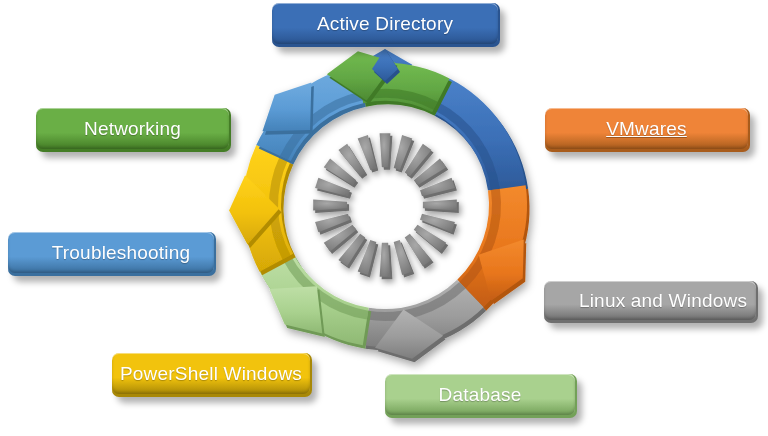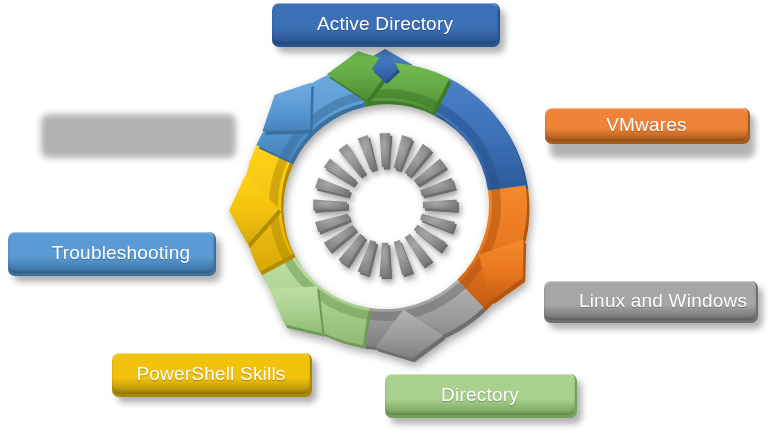--- a/index.html
+++ b/index.html
@@ -47,21 +47,21 @@
     position:absolute;
     border-radius:8px;
     background:rgba(0,0,0,.30);
     filter:blur(3px);
     z-index:0;
   }
 
   
   #chip-active-directory{left:272px;top:3px;width:228px;height:44px;}
   #chip-networking      {left:36px; top:108px;width:195px;height:44px;}
-  #chip-vmwares         {left:545px;top:108px;width:205px;height:36px;}
+  #chip-vmwares         {left:545px;top:108px;width:205px;height:44px;text-decoration:underline;}
   #chip-troubleshooting {left:8px;  top:232px;width:208px;height:44px;}
   #chip-linux-windows   {left:544px;top:281px;width:214px;height:42px;padding-left:40px;}
   #chip-powershell      {left:112px;top:353px;width:200px;height:44px;}
   #chip-database        {left:385px;top:374px;width:192px;height:44px;}
 
   .sh-ad {left:277px;top:9px; width:228px;height:44px;}
   .sh-nw {left:41px; top:114px;width:195px;height:44px;}
   .sh-vm {left:550px;top:114px;width:205px;height:44px;}
   .sh-tr {left:13px; top:238px;width:208px;height:44px;}
   .sh-lw {left:549px;top:287px;width:214px;height:42px;}
@@ -244,39 +244,42 @@
         <path d="M 370.2591804397037 169.97560509172519 L 357.6824312010517 138.3835573231749 L 367.94421483773124 135.04930170113715 L 376.3387507377429 168.0002329572597 Z" fill="url(#g-gear)"></path>
       </g>
   </svg>
 
   <div class="chipshadow sh-ad"></div>
   <div class="chip" id="chip-active-directory" style="background: linear-gradient(rgb(59, 111, 182) 0%, rgb(59, 111, 182) 60%, rgb(42, 84, 144) 100%); border-bottom: 3px solid rgb(42, 84, 144); border-right: 2px solid rgb(42, 84, 144);">
     <span class="txt">Active Directory</span>
   </div>
 
   <div class="chipshadow sh-nw"></div>
+  <div class="chip" id="chip-networking" style="background: linear-gradient(rgb(106, 175, 70) 0%, rgb(106, 175, 70) 60%, rgb(68, 125, 38) 100%); border-bottom: 3px solid rgb(68, 125, 38); border-right: 2px solid rgb(68, 125, 38);">
+    <span class="txt">Networking</span>
+  </div>
 
   <div class="chipshadow sh-vm"></div>
   <div class="chip" id="chip-vmwares" style="background: linear-gradient(rgb(239, 132, 56) 0%, rgb(239, 132, 56) 60%, rgb(168, 92, 28) 100%); border-bottom: 3px solid rgb(168, 92, 28); border-right: 2px solid rgb(168, 92, 28);">
     <span class="txt">VMwares</span>
   </div>
 
   <div class="chipshadow sh-tr"></div>
   <div class="chip" id="chip-troubleshooting" style="background: linear-gradient(rgb(91, 155, 213) 0%, rgb(91, 155, 213) 60%, rgb(58, 111, 158) 100%); border-bottom: 3px solid rgb(58, 111, 158); border-right: 2px solid rgb(58, 111, 158); padding-left: 34px;">
     <span class="txt">Troubleshooting</span>
   </div>
 
   <div class="chipshadow sh-lw"></div>
   <div class="chip" id="chip-linux-windows" style="background: linear-gradient(rgb(166, 166, 166) 0%, rgb(166, 166, 166) 60%, rgb(111, 111, 111) 100%); border-bottom: 3px solid rgb(111, 111, 111); border-right: 2px solid rgb(111, 111, 111);">
     <span class="txt">Linux and Windows</span>
   </div>
 
   <div class="chipshadow sh-ps"></div>
   <div class="chip" id="chip-powershell" style="background: linear-gradient(rgb(242, 195, 13) 0%, rgb(242, 195, 13) 60%, rgb(168, 136, 6) 100%); border-bottom: 3px solid rgb(168, 136, 6); border-right: 2px solid rgb(168, 136, 6);">
-    <span class="txt">PowerShell Skills</span>
+    <span class="txt">PowerShell Windows</span>
   </div>
 
   <div class="chipshadow sh-db"></div>
   <div class="chip" id="chip-database" style="background: linear-gradient(rgb(169, 209, 142) 0%, rgb(169, 209, 142) 60%, rgb(115, 161, 88) 100%); border-bottom: 3px solid rgb(115, 161, 88); border-right: 2px solid rgb(115, 161, 88);">
-    <span class="txt">Directory</span>
+    <span class="txt">Database</span>
   </div>
 
 </div>
 
 </body></html>

